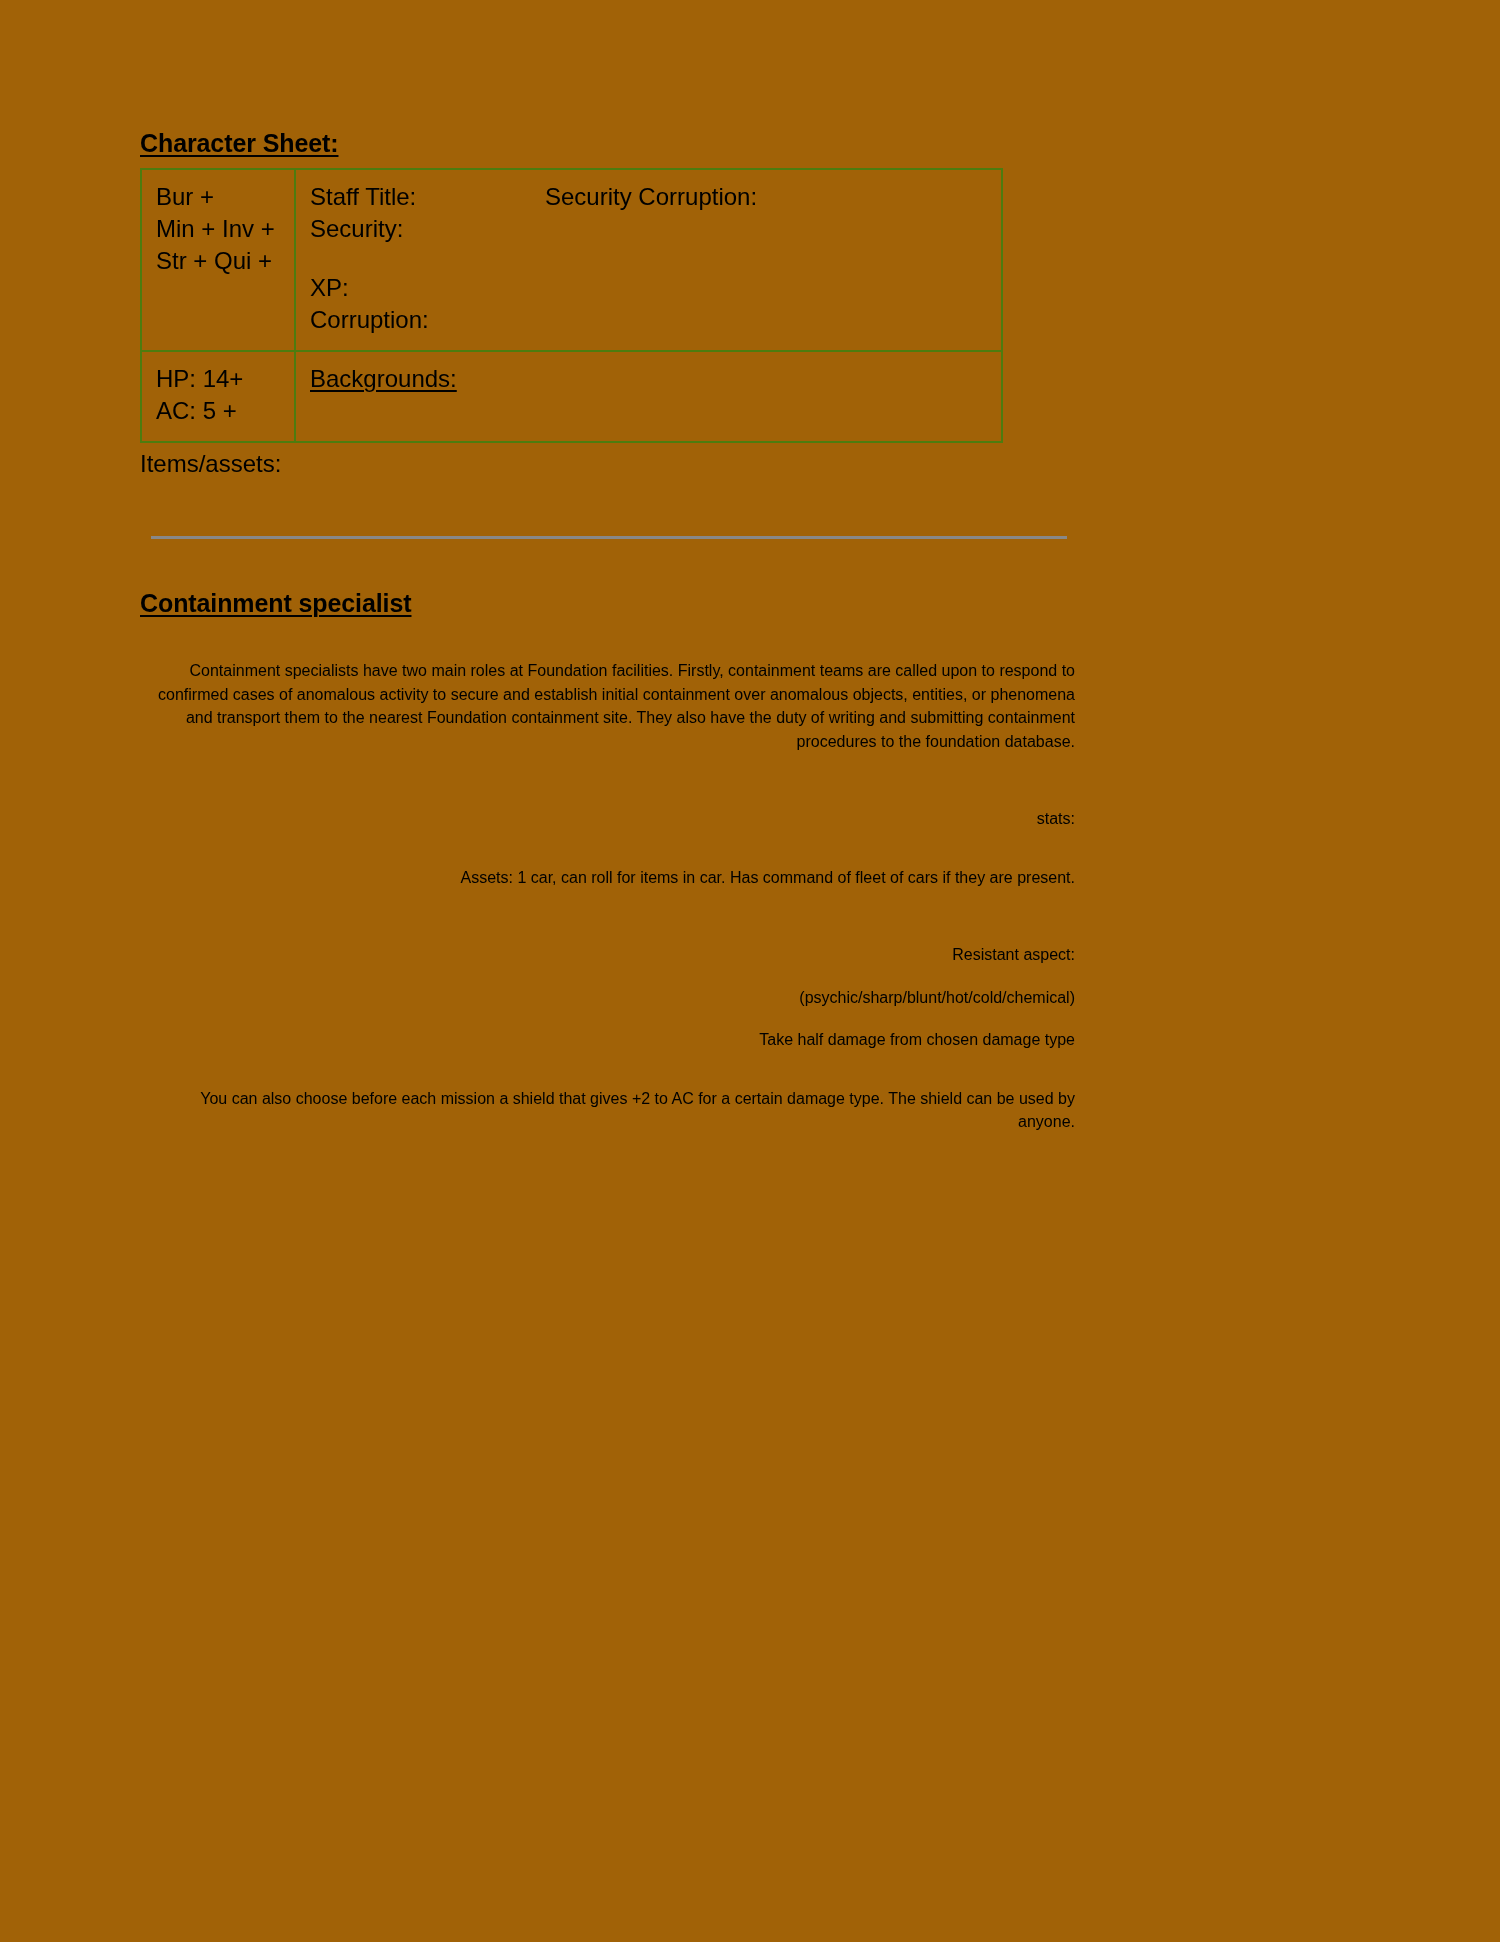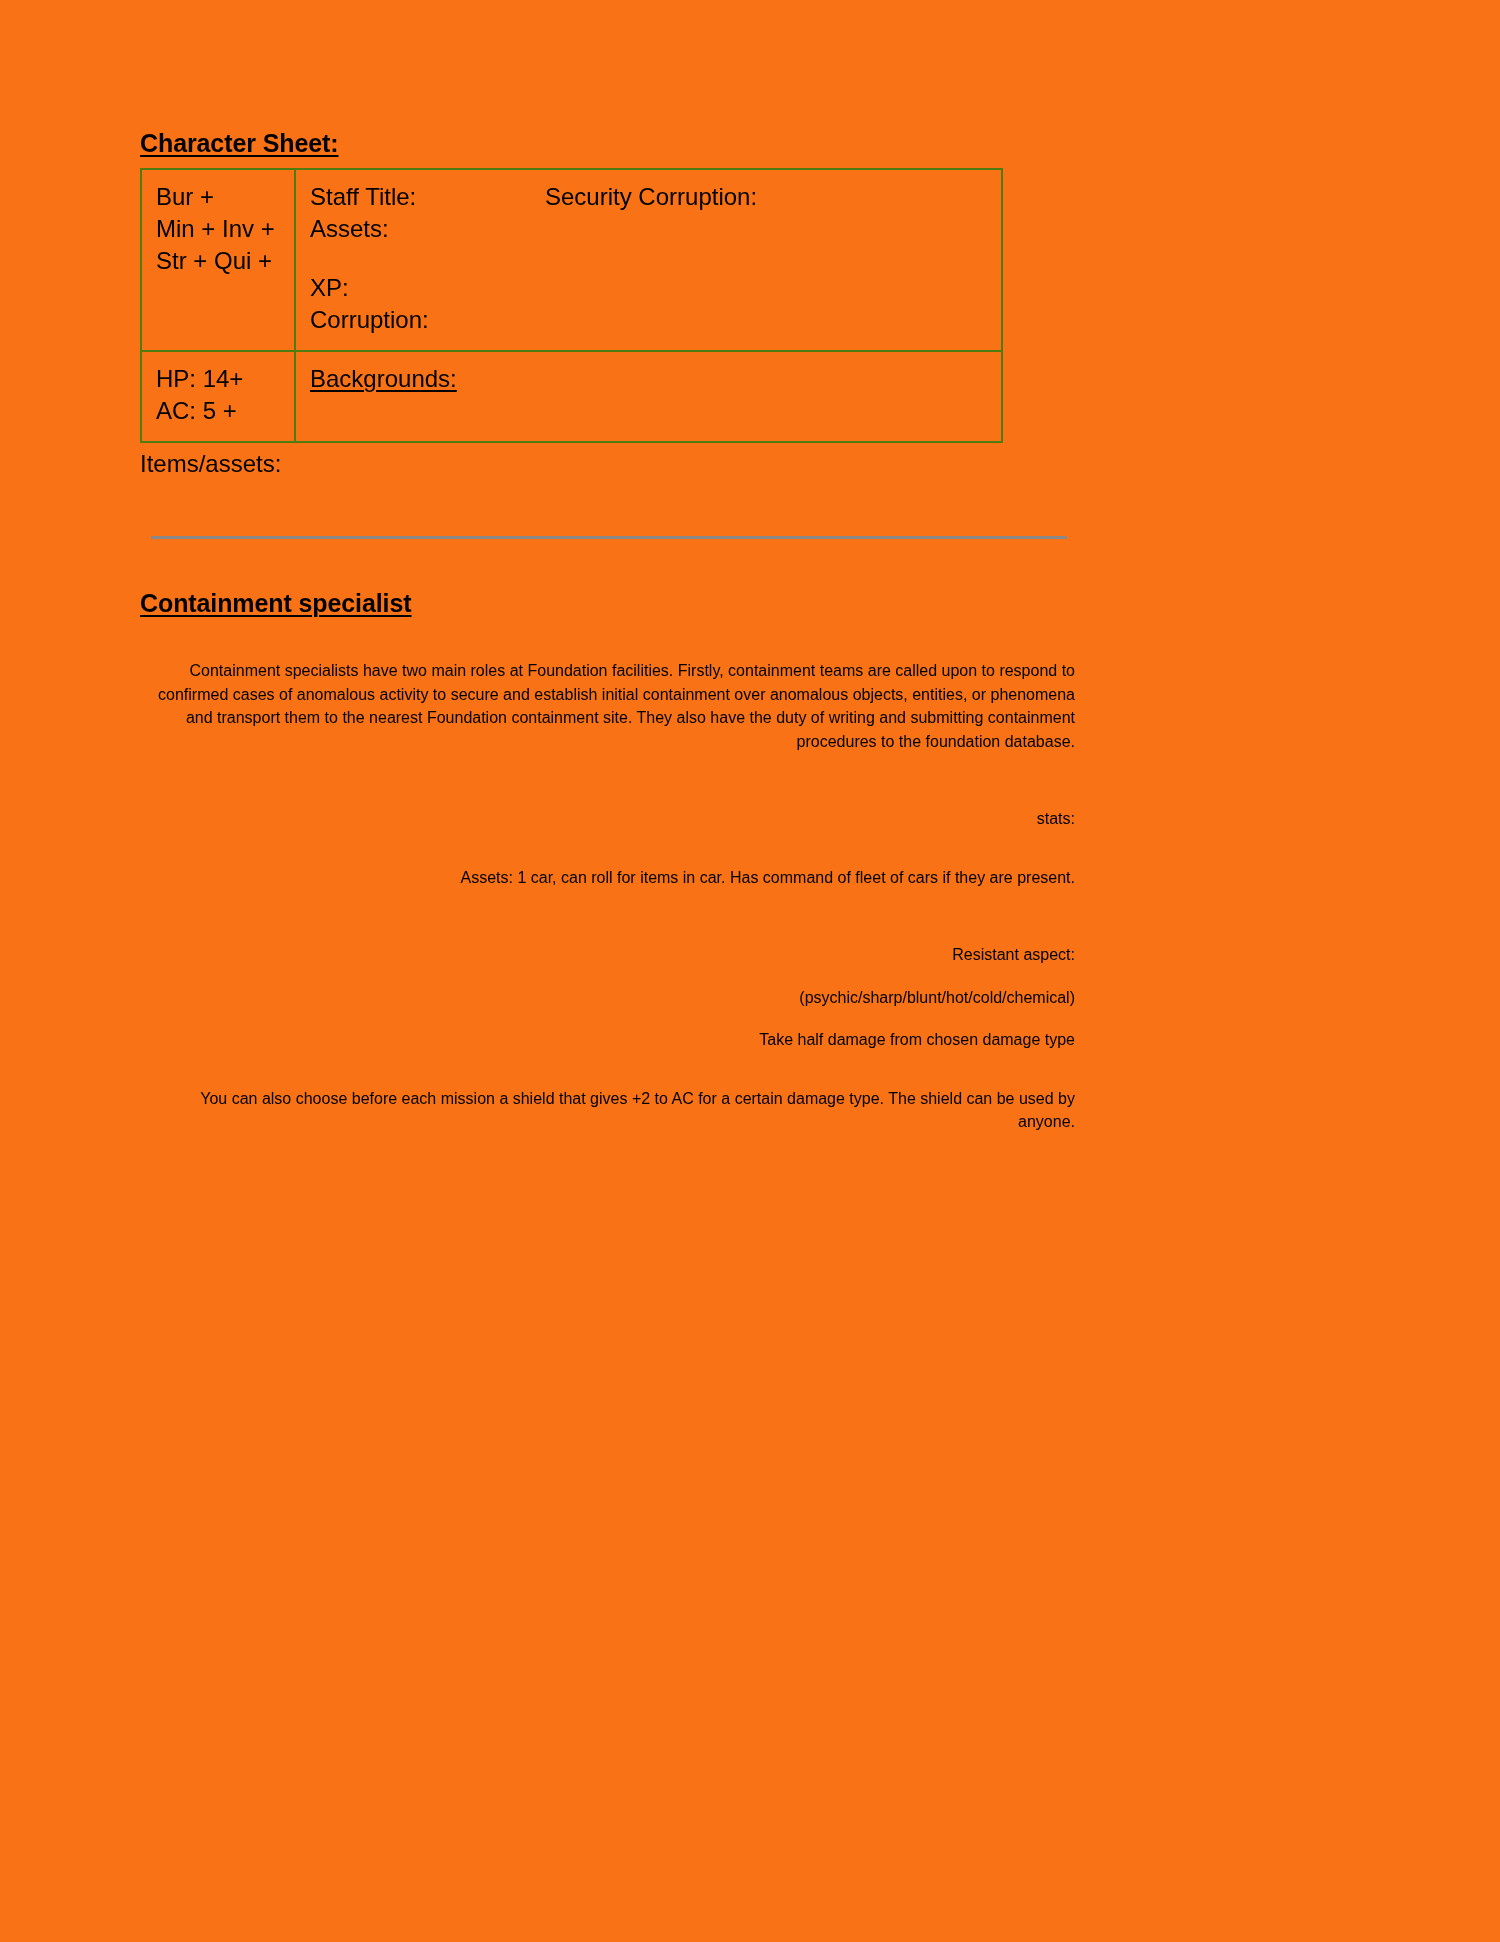--- a/index.html
+++ b/index.html
@@ -11,21 +11,21 @@
     width: 1500px;
     height: 1942px;
     font-family: "Liberation Sans", sans-serif;
     color: #000000;
     -webkit-font-smoothing: antialiased;
   }
   .page {
     position: relative;
     width: 1500px;
     height: 1942px;
-    background: #f97316;
+    background: #a16207;
     box-sizing: border-box;
     text-decoration: underline;
   }
   .content {
     position: absolute;
     left: 140px;
     top: 128px;
     width: 935px;
   }
 
@@ -148,21 +148,21 @@
         <tr>
           <td class="col-stats">
             <span class="stat-line">Bur +</span>
             <span class="stat-line">Min +</span>
             <span class="stat-line">Inv +</span>
             <span class="stat-line">Str +</span>
             <span class="stat-line">Qui +</span>
           </td>
           <td class="col-info">
             <span class="info-row"><span class="info-inline staff-title-cell">Staff Title:</span><span class="info-inline">Security Corruption:</span></span>
-            <span class="info-row">Assets:</span>
+            <span class="info-row">Security:</span>
             <span class="blank-line"></span>
             <span class="info-row">XP:</span>
             <span class="info-row">Corruption:</span>
           </td>
         </tr>
         <tr>
           <td class="col-stats">
             <span class="stat-line">HP: 14+</span>
             <span class="stat-line">AC: 5 +</span>
           </td>

